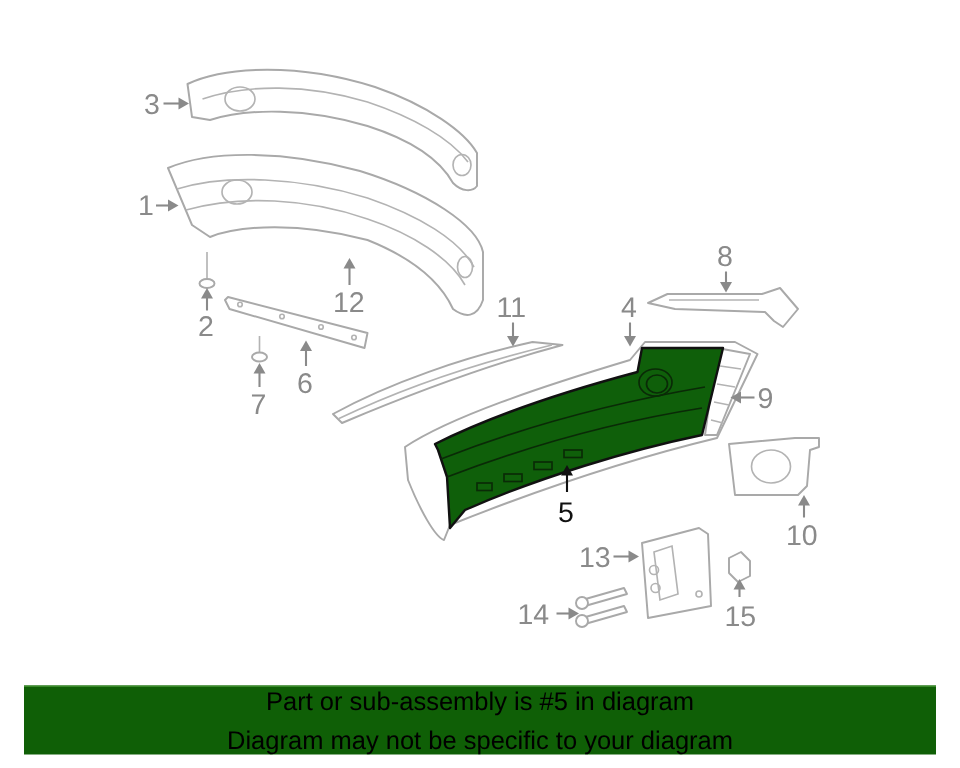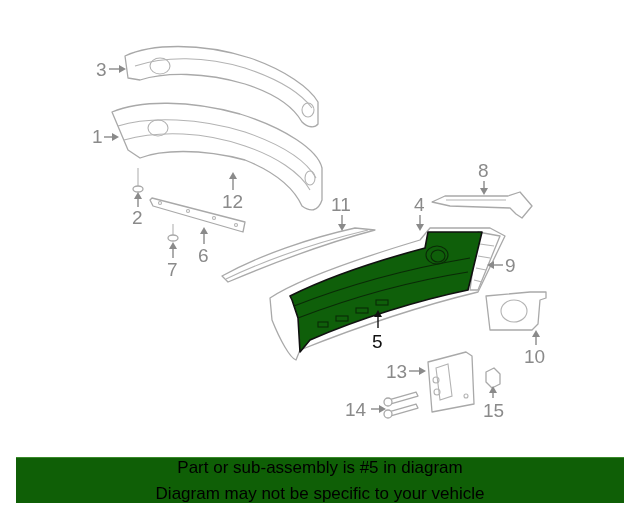--- a/index.html
+++ b/index.html
@@ -186,14 +186,14 @@
   </g>
   <g>
     <text class="lbl" x="483" y="417">15</text>
     <line class="arrow" x1="493" y1="398" x2="493" y2="391"></line>
     <polygon class="arrowhead" points="493,386 489,393 497,393"></polygon>
   </g>
 </svg>
 
 <div id="banner">
   <span>Part or sub-assembly is #5 in diagram</span>
-  <span>Diagram may not be specific to your vehicle</span>
+  <span>Diagram may not be specific to your diagram</span>
 </div>
 
 </body></html>

